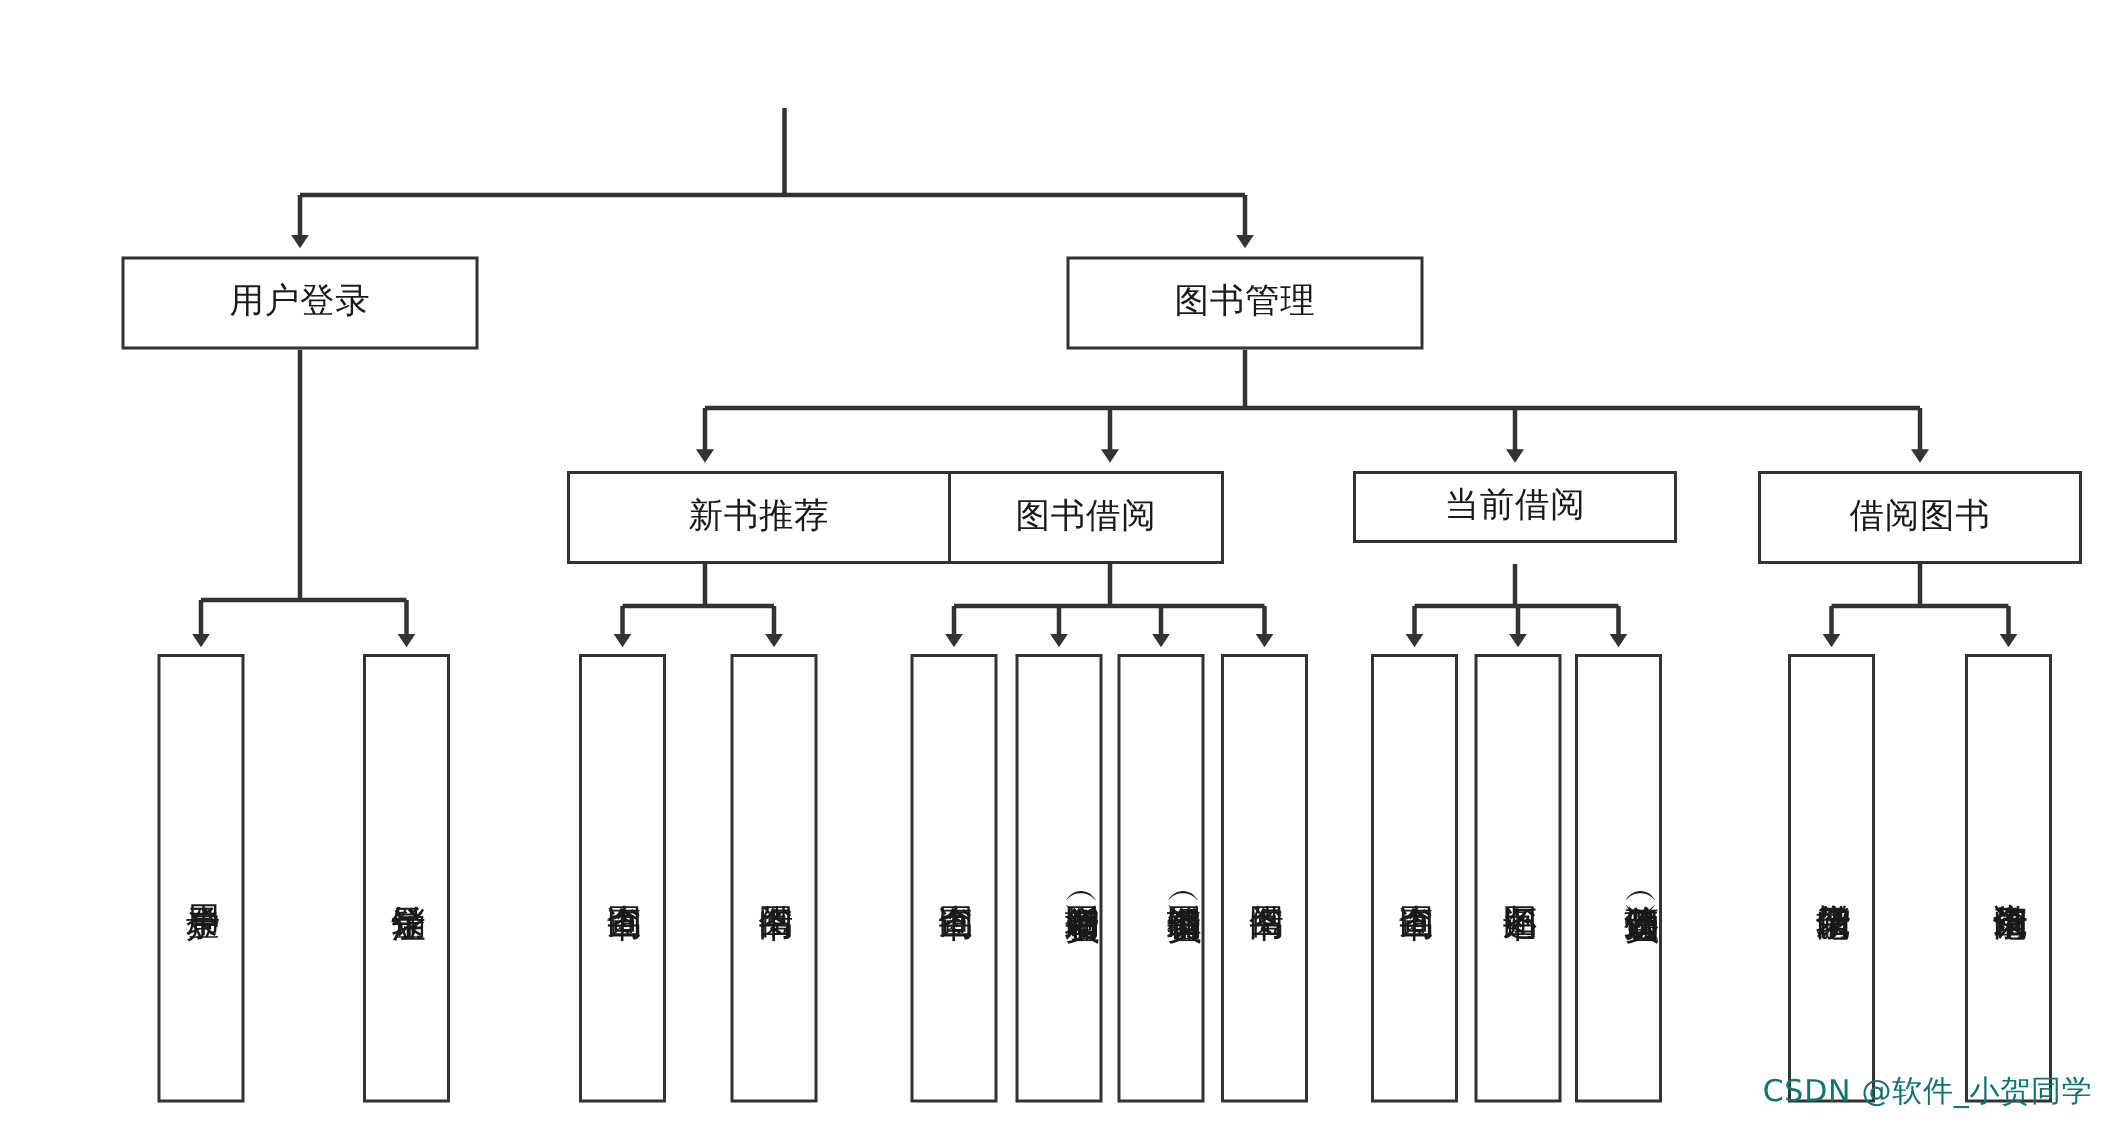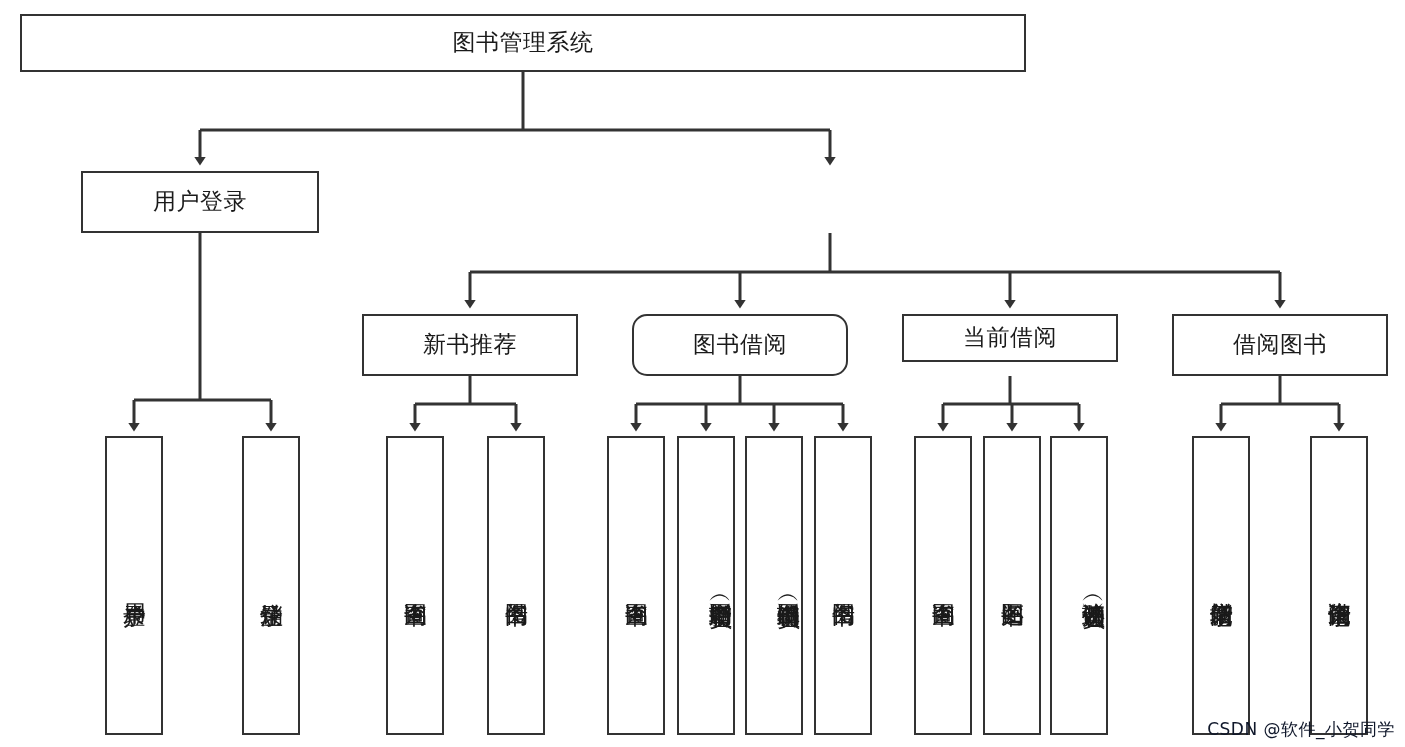--- a/index.html
+++ b/index.html
@@ -54,22 +54,22 @@
     padding-top: 4px;
   }
   .node.vertical.mid-text {
     align-items: center;
     padding-top: 0;
   }
   #watermark {
     position: absolute;
     right: 10px;
     bottom: 6px;
-    font-size: 17px;
-    color: #0f172a;
+    font-size: 20px;
+    color: #0f766e;
     letter-spacing: 0.5px;
     white-space: nowrap;
   }
 </style>
 </head>
 <body>
 
 <div id="canvas">
 
   <svg id="edges" viewBox="0 0 1405 747" xmlns="http://www.w3.org/2000/svg">
@@ -118,26 +118,26 @@
       <path d="M1012,404 L1012,424" marker-end="url(#arrow)"></path>
       <path d="M1079,404 L1079,424" marker-end="url(#arrow)"></path>
 
       <path d="M1280,376 L1280,404"></path>
       <path d="M1221,404 L1339,404"></path>
       <path d="M1221,404 L1221,424" marker-end="url(#arrow)"></path>
       <path d="M1339,404 L1339,424" marker-end="url(#arrow)"></path>
     </g>
   </svg>
 
-  <div class="node horizontal" id="n-root" style="left: 20px; top: 14px; width: 1006px; height: 58px;">图书管理系统</div>
 
   <div class="node horizontal" id="n-user-login" style="left: 81px; top: 171px; width: 238px; height: 62px;">用户登录</div>
+  <div class="node horizontal" id="n-book-management" style="left: 711px; top: 171px; width: 238px; height: 62px;">图书管理</div>
 
-  <div class="node horizontal" id="n-new-book-recommend" style="left: 362px; top: 314px; width: 216px; height: 62px;">新书推荐</div>
-  <div class="node horizontal" id="n-book-borrow" style="left: 632px; top: 314px; width: 216px; height: 62px; border-radius: 15px;">图书借阅</div>
+  <div class="node horizontal" id="n-new-book-recommend" style="left: 378px; top: 314px; width: 256px; height: 62px;">新书推荐</div>
+  <div class="node horizontal" id="n-book-borrow" style="left: 632px; top: 314px; width: 184px; height: 62px;">图书借阅</div>
   <div class="node horizontal" id="n-current-borrow" style="left: 902px; top: 314px; width: 216px; height: 48px;">当前借阅</div>
   <div class="node horizontal" id="n-borrow-record" style="left: 1172px; top: 314px; width: 216px; height: 62px;">借阅图书</div>
 
   <div class="node vertical mid-text" id="n-leaf-0" style="left: 105px; top: 436px; width: 58px; height: 299px;">用户登录</div>
   <div class="node vertical mid-text" id="n-leaf-1" style="left: 242px; top: 436px; width: 58px; height: 299px;">注销登录</div>
   <div class="node vertical mid-text" id="n-leaf-2" style="left: 386px; top: 436px; width: 58px; height: 299px;">查询图书</div>
   <div class="node vertical mid-text" id="n-leaf-3" style="left: 487px; top: 436px; width: 58px; height: 299px;">借阅图书</div>
   <div class="node vertical mid-text" id="n-leaf-4" style="left: 607px; top: 436px; width: 58px; height: 299px;">查询图书</div>
   <div class="node vertical tall-text" id="n-leaf-5" style="left: 677px; top: 436px; width: 58px; height: 299px;">新增图书（管理员）</div>
   <div class="node vertical tall-text" id="n-leaf-6" style="left: 745px; top: 436px; width: 58px; height: 299px;">编辑图书（管理员）</div>

